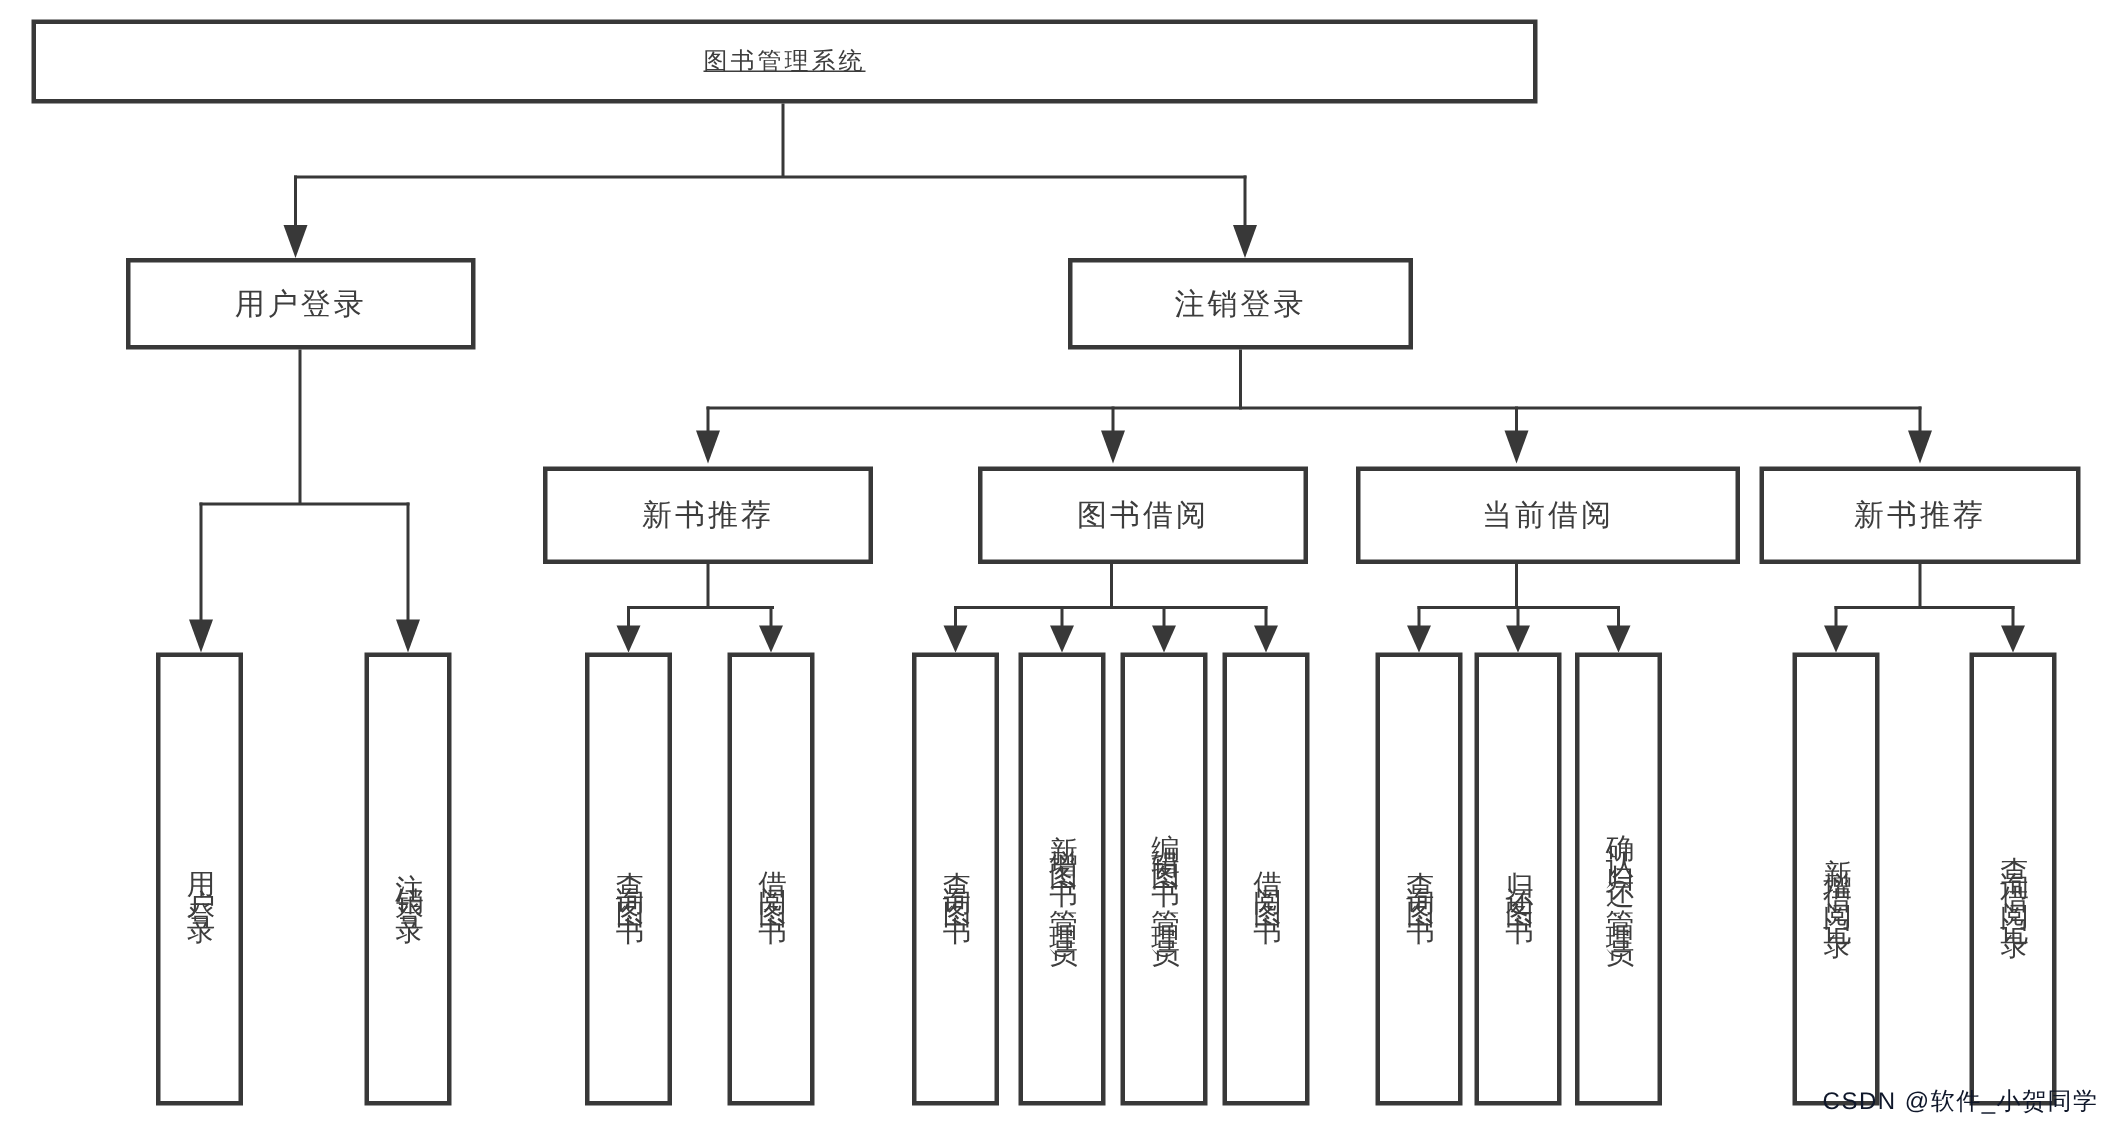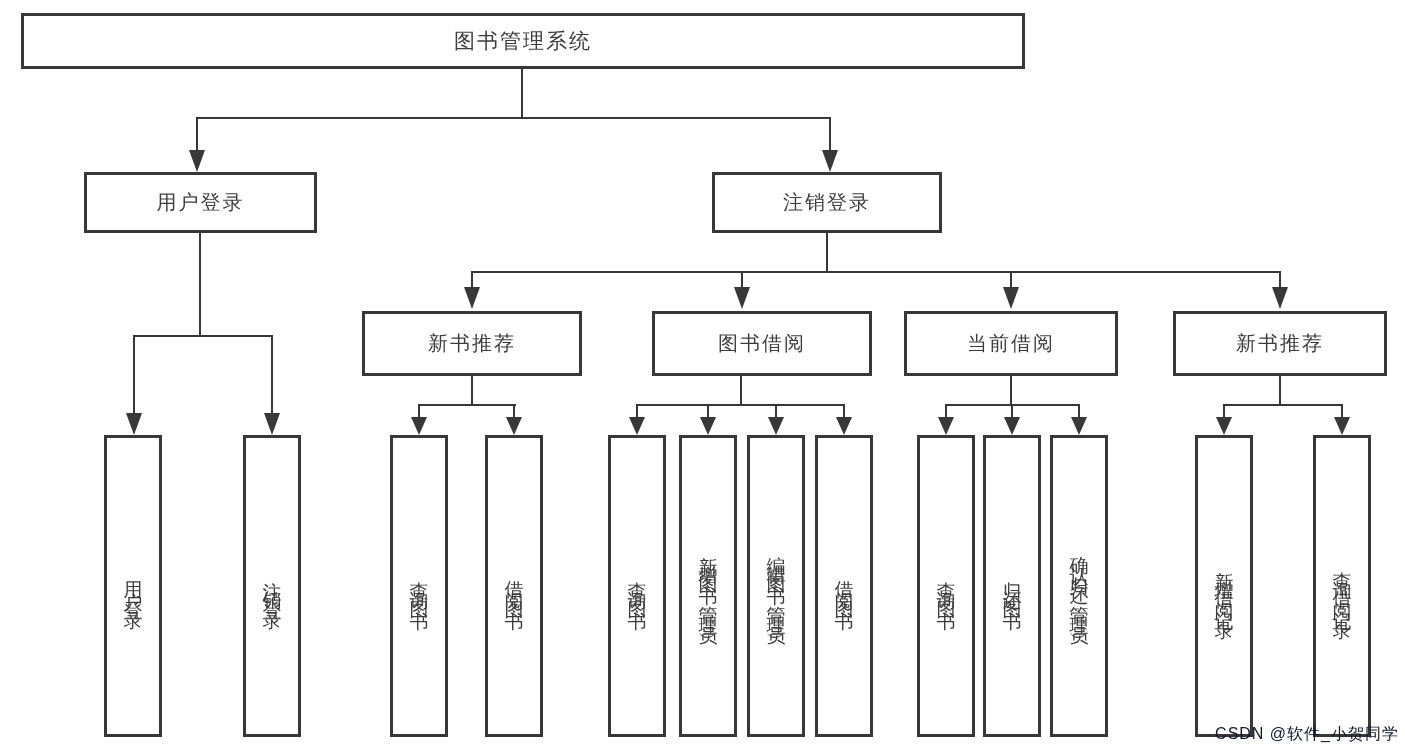--- a/index.html
+++ b/index.html
@@ -10,21 +10,21 @@
     position:absolute;
     box-sizing:border-box;
     border:3px solid #383838;
     background:#ffffff;
     display:flex;
     align-items:center;
     justify-content:center;
     color:#3d3d3d;
   }
   .hnode{font-size:20px;letter-spacing:2px;}
-  .root{font-size:21px;letter-spacing:2px;}
+  .root{font-size:16px;letter-spacing:2px;text-decoration:underline;}
 
   .leaf .vtext{
     writing-mode:vertical-lr;
     text-orientation:mixed;
     font-size:19px;
     letter-spacing:10px;
     color:#3d3d3d;
     max-height:292px;
   }
 
@@ -94,21 +94,21 @@
   <div class="arrow" style="left:1003px;top:287px;"></div>
   <div class="vline" style="left:1279px;top:271px;height:18px;"></div>
   <div class="arrow" style="left:1272px;top:287px;"></div>
 
   <div class="box hnode" style="left:362px;top:311px;width:220px;height:65px;">
     <span>新书推荐</span>
   </div>
   <div class="box hnode" style="left:652px;top:311px;width:220px;height:65px;">
     <span>图书借阅</span>
   </div>
-  <div class="box hnode" style="left:904px;top:311px;width:214px;height:65px;">
+  <div class="box hnode" style="left:904px;top:311px;width:256px;height:65px;">
     <span>当前借阅</span>
   </div>
   <div class="box hnode" style="left:1173px;top:311px;width:214px;height:65px;">
     <span>新书推荐</span>
   </div>
 
   <div class="vline" style="left:471px;top:376px;height:30px;"></div>
   <div class="hline" style="left:418px;top:404px;width:98px;"></div>
   <div class="vline" style="left:418px;top:404px;height:14px;"></div>
   <div class="arrow-sm" style="left:411px;top:417px;"></div>

